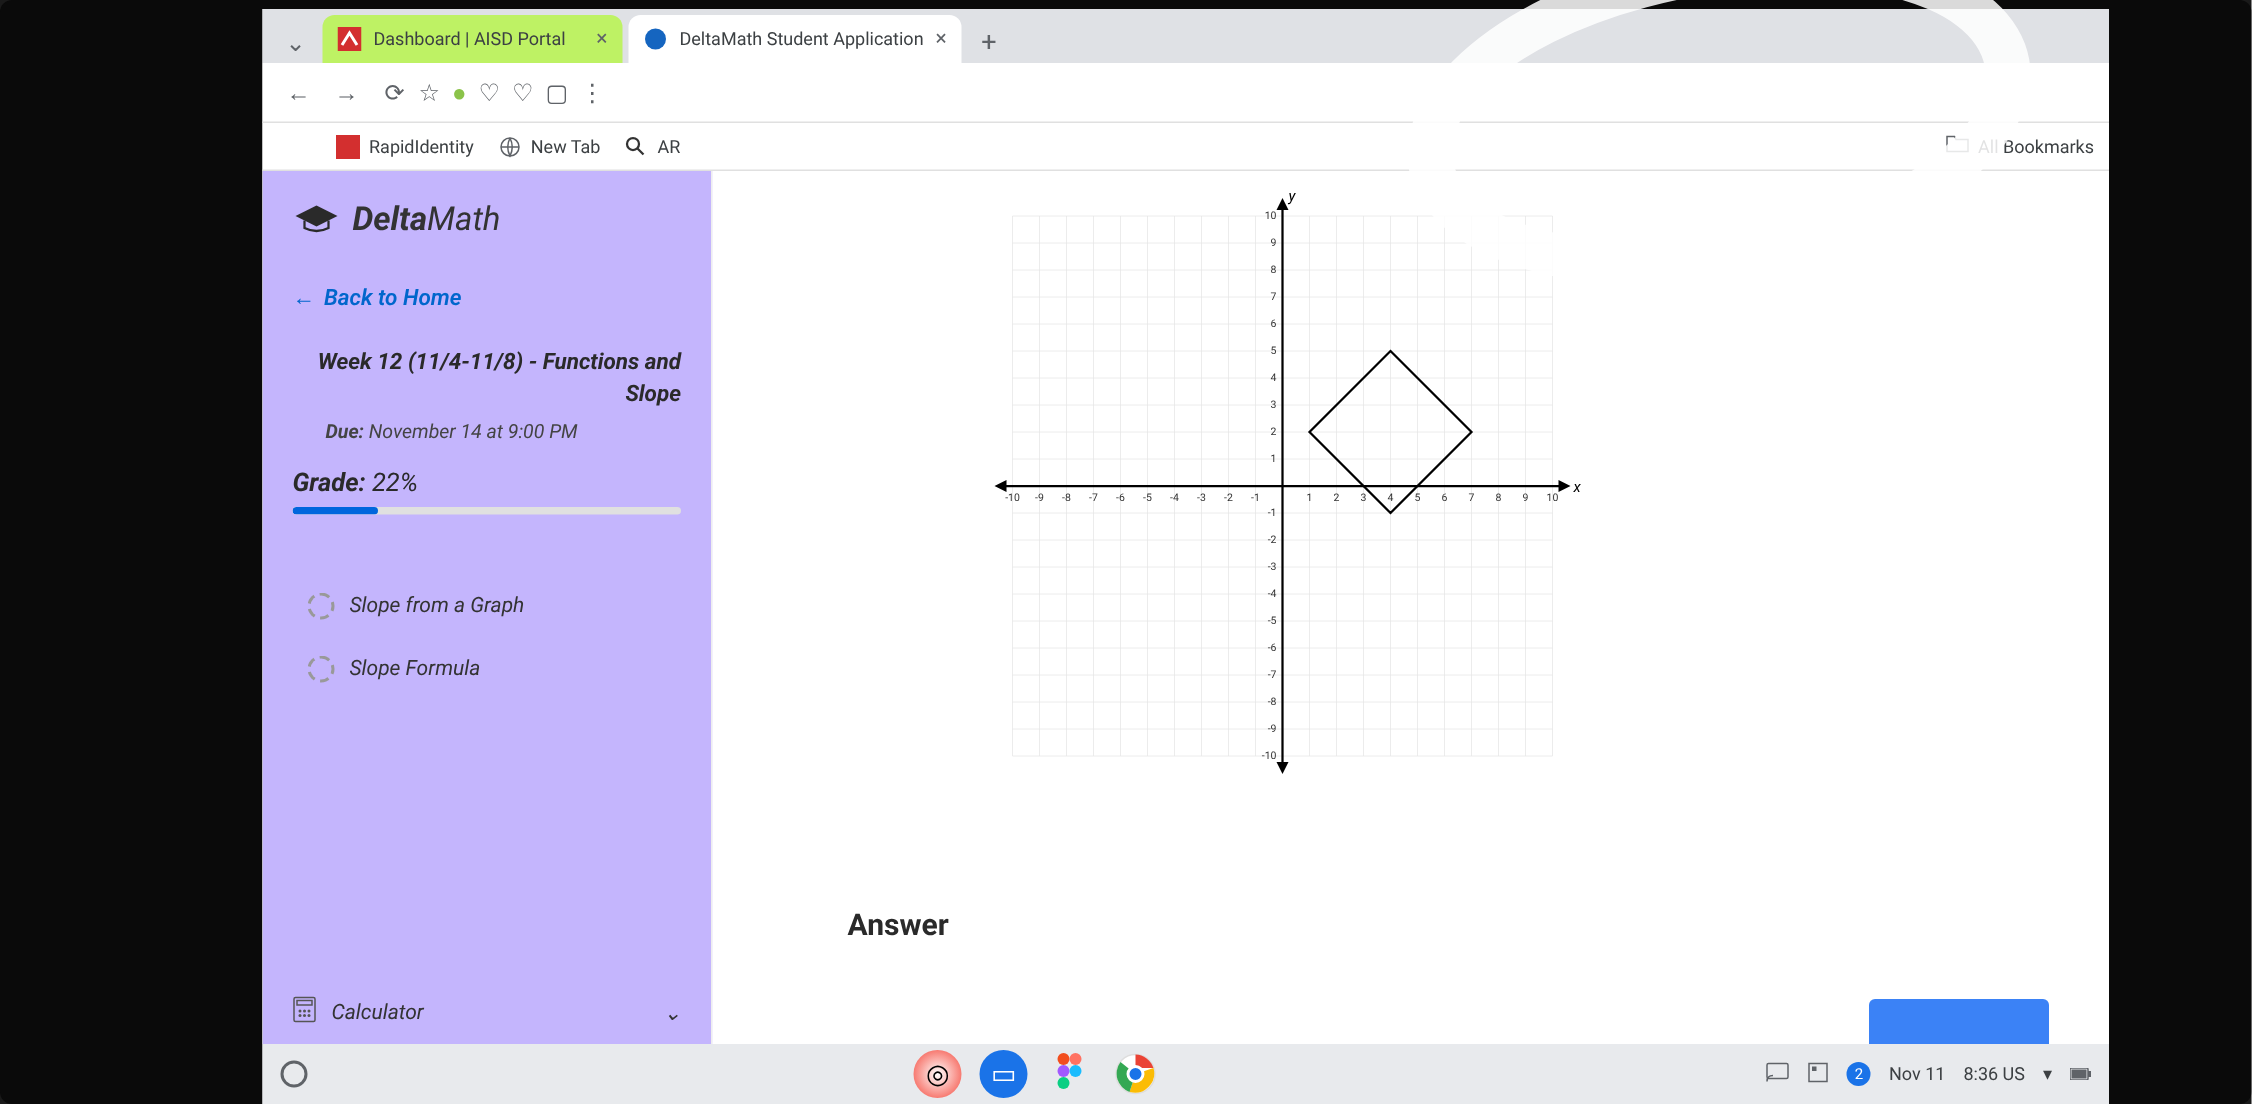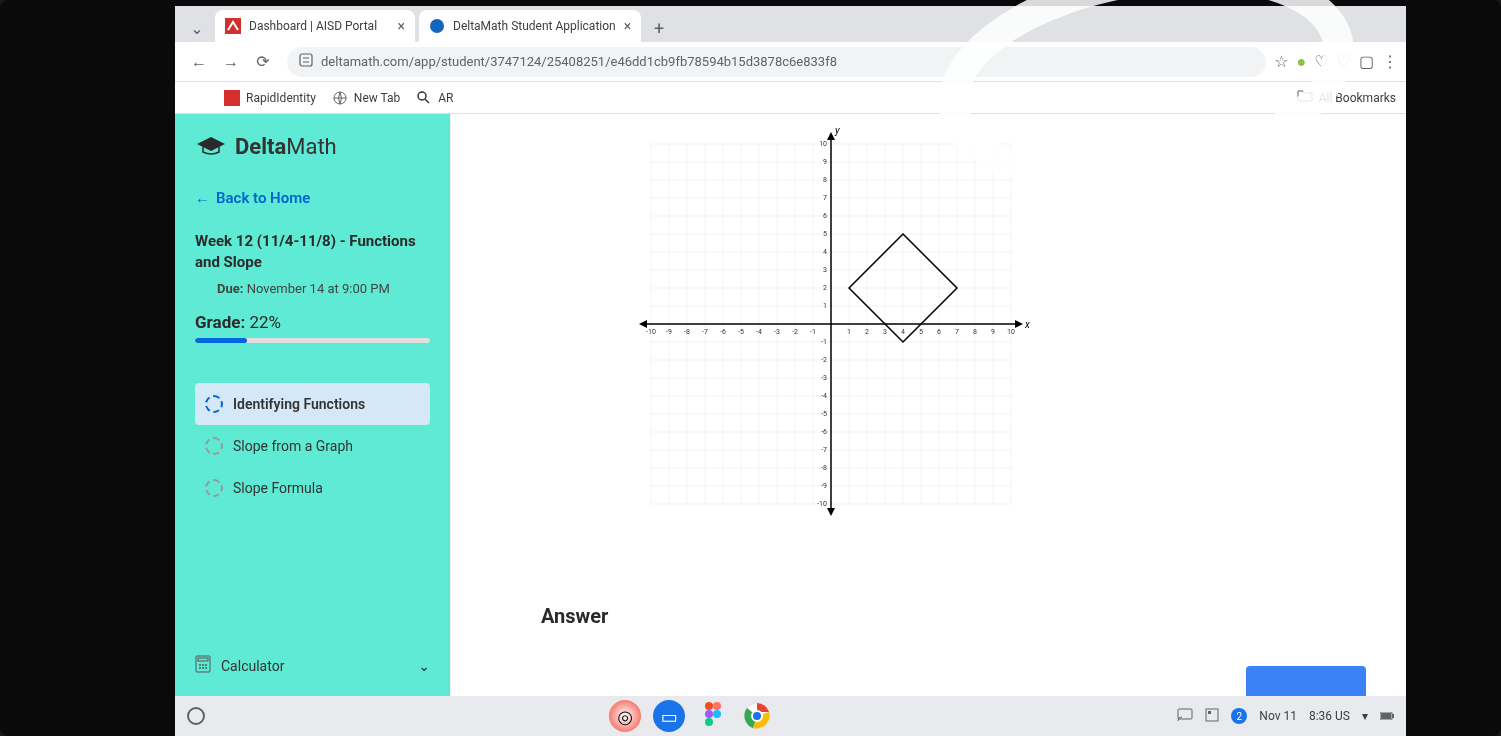--- a/index.html
+++ b/index.html
@@ -4,64 +4,64 @@
 <style>
   * { margin: 0; padding: 0; box-sizing: border-box; font-family: -apple-system, BlinkMacSystemFont, "Segoe UI", Roboto, sans-serif; }
   body { background: #1a1a1a; width: 1501px; height: 736px; overflow: hidden; position: relative; }
   
   .laptop-bezel { position: absolute; top: 0; left: 0; right: 0; bottom: 0; background: #0a0a0a; border-radius: 8px; padding: 0; }
   .screen-area { position: absolute; top: 6px; left: 175px; right: 95px; bottom: 0; background: #fff; }
 
   
   .tab-bar { height: 36px; background: #dfe1e5; display: flex; align-items: flex-end; padding-left: 8px; }
   .tab-dropdown { width: 28px; height: 28px; display: flex; align-items: center; justify-content: center; color: #5f6368; margin-right: 4px; cursor: pointer; }
-  .tab { height: 32px; background: #ffffff; border-radius: 8px 8px 0 0; display: flex; align-items: center; padding: 0 10px; font-size: 12px; color: #3c4043; margin-right: 4px; min-width: 200px; max-width: 240px; position: relative; }
+  .tab { height: 32px; background: #bef264; border-radius: 8px 8px 0 0; display: flex; align-items: center; padding: 0 10px; font-size: 12px; color: #3c4043; margin-right: 4px; min-width: 200px; max-width: 240px; position: relative; }
   .tab.active { background: #fff; }
   .tab .favicon { width: 16px; height: 16px; margin-right: 8px; flex-shrink: 0; }
   .tab .title { flex: 1; white-space: nowrap; overflow: hidden; text-overflow: ellipsis; }
   .tab .close { margin-left: 8px; color: #5f6368; font-size: 14px; cursor: pointer; }
   .new-tab { width: 28px; height: 28px; display: flex; align-items: center; justify-content: center; color: #5f6368; cursor: pointer; font-size: 18px; }
 
   .nav-bar { height: 40px; background: #fff; display: flex; align-items: center; padding: 0 8px; border-bottom: 1px solid #e0e0e0; }
   .nav-btn { width: 32px; height: 32px; display: flex; align-items: center; justify-content: center; color: #5f6368; cursor: pointer; font-size: 16px; border-radius: 50%; }
   .address-bar { flex: 1; height: 30px; background: #f1f3f4; border-radius: 15px; display: flex; align-items: center; padding: 0 12px; margin: 0 8px; font-size: 13px; color: #5f6368; }
   .address-bar .site-icon { margin-right: 8px; }
   .nav-right { display: flex; align-items: center; gap: 8px; color: #5f6368; }
 
   .bookmarks-bar { height: 32px; background: #fff; display: flex; align-items: center; padding: 0 10px; border-bottom: 1px solid #e0e0e0; font-size: 12px; color: #3c4043; justify-content: space-between; }
   .bookmarks-left { display: flex; align-items: center; gap: 16px; padding-left: 39px; }
   .bookmark-item { display: flex; align-items: center; gap: 6px; cursor: pointer; }
   .bookmark-icon { width: 16px; height: 16px; }
 
   
   .app-content { position: absolute; top: 108px; left: 0; right: 0; bottom: 40px; background: #fafafa; display: flex; overflow: hidden; }
   
-  .sidebar { width: 276px; background: #5eead4; padding: 20px 20px 0 20px; display: flex; flex-direction: column; border-right: 1px solid #eee; }
+  .sidebar { width: 300px; background: #c4b5fd; padding: 20px 20px 0 20px; display: flex; flex-direction: column; border-right: 1px solid #eee; font-style: italic; }
   .logo-row { display: flex; align-items: center; gap: 8px; margin-bottom: 30px; }
   .logo-cap { width: 32px; height: 24px; }
   .logo-text { font-size: 22px; font-weight: 400; color: #333; }
   .logo-text .bold { font-weight: 700; }
   
   .back-home { color: #0066cc; font-size: 15px; font-weight: 600; display: flex; align-items: center; gap: 6px; cursor: pointer; margin-bottom: 24px; }
   
-  .assignment-title { font-size: 15px; font-weight: 700; color: #2a2a2a; line-height: 1.4; }
+  .assignment-title { font-size: 15px; font-weight: 700; color: #2a2a2a; line-height: 1.4; text-align: right; }
   .due-date { font-size: 13px; color: #444; margin-top: 8px; }
   .due-date .lbl { font-weight: 700; padding-left: 22px; }
   .grade-row { font-size: 17px; color: #2a2a2a; margin-top: 16px; }
   .grade-row .lbl { font-weight: 700; }
   .progress-bar { width: 100%; height: 5px; background: #e0e0e0; border-radius: 3px; margin-top: 6px; overflow: hidden; }
   .progress-fill { height: 100%; background: #0066dd; border-radius: 3px; }
 
   .topic-list { margin-top: 40px; }
   .topic { display: flex; align-items: center; gap: 10px; padding: 12px 10px; font-size: 14px; color: #333; cursor: pointer; border-radius: 4px; }
   .topic.active { background: #d4e8f7; font-weight: 600; }
   .topic-circle { width: 18px; height: 18px; border: 2px dashed #999; border-radius: 50%; flex-shrink: 0; }
   .topic.active .topic-circle { border: 2px dashed #0066cc; }
 
-  .sidebar-bottom { margin-top: auto; padding-bottom: 10px; }
+  .sidebar-bottom { margin-top: auto; }
   .tool-row { display: flex; align-items: center; gap: 10px; padding: 10px 0; font-size: 14px; color: #333; cursor: pointer; justify-content: space-between; }
   .tool-row .left { display: flex; align-items: center; gap: 10px; }
   .user-row { display: flex; align-items: center; justify-content: space-between; padding: 10px 0; font-size: 14px; }
   .user-row .left { display: flex; align-items: center; gap: 10px; color: #333; }
   .logout { color: #0066cc; cursor: pointer; }
 
   .main { flex: 1; position: relative; background: #fff; padding: 10px 40px; overflow: hidden; }
   
   .graph-container { position: absolute; top: 10px; left: 180px; width: 400px; height: 400px; }
   .graph-svg { width: 100%; height: 100%; }
@@ -109,30 +109,20 @@
         <span class="title">DeltaMath Student Application</span>
         <span class="close">×</span>
       </div>
       <div class="new-tab">+</div>
     </div>
 
     <div class="nav-bar">
       <div class="nav-btn">←</div>
       <div class="nav-btn">→</div>
       <div class="nav-btn">⟳</div>
-      <div class="address-bar">
-        <span class="site-icon">
-          <svg width="14" height="14" viewBox="0 0 14 14">
-              <rect x="1" y="1" width="12" height="12" rx="2" fill="none" stroke="#5f6368" stroke-width="1.2"></rect>
-              <line x1="4" y1="5" x2="10" y2="5" stroke="#5f6368"></line>
-              <line x1="4" y1="9" x2="10" y2="9" stroke="#5f6368"></line>
-            </svg>
-        </span>
-        <span>deltamath.com/app/student/3747124/25408251/e46dd1cb9fb78594b15d3878c6e833f8</span>
-      </div>
       <div class="nav-right">
         <span>☆</span>
         <span style="color:#8bc34a">●</span>
         <span>♡</span>
         <span>♡</span>
         <span>▢</span>
         <span>⋮</span>
       </div>
     </div>
 
@@ -199,24 +189,20 @@
         </div>
         <div class="grade-row">
           <span class="lbl">Grade:</span>
           <span>22%</span>
         </div>
         <div class="progress-bar">
           <div class="progress-fill" id="progress-fill" style="width: 22%;"></div>
         </div>
 
         <div class="topic-list">
-          <div class="topic active">
-            <span class="topic-circle"></span>
-            <span>Identifying Functions</span>
-          </div>
           <div class="topic">
             <span class="topic-circle"></span>
             <span>Slope from a Graph</span>
           </div>
           <div class="topic">
             <span class="topic-circle"></span>
             <span>Slope Formula</span>
           </div>
         </div>
 

